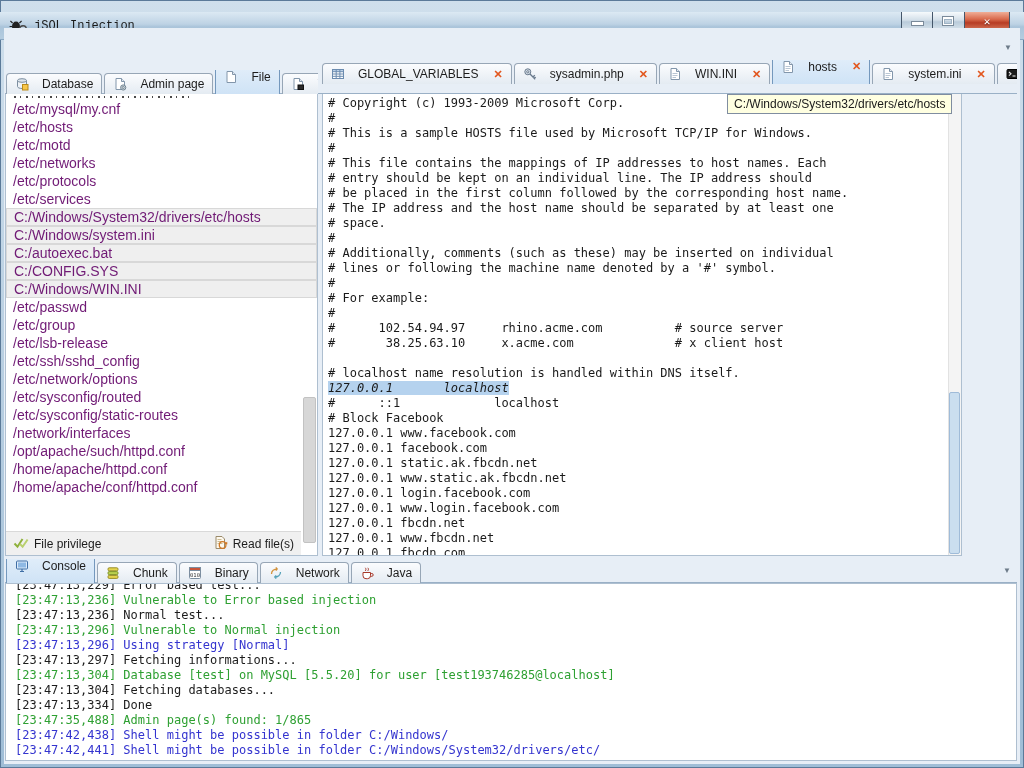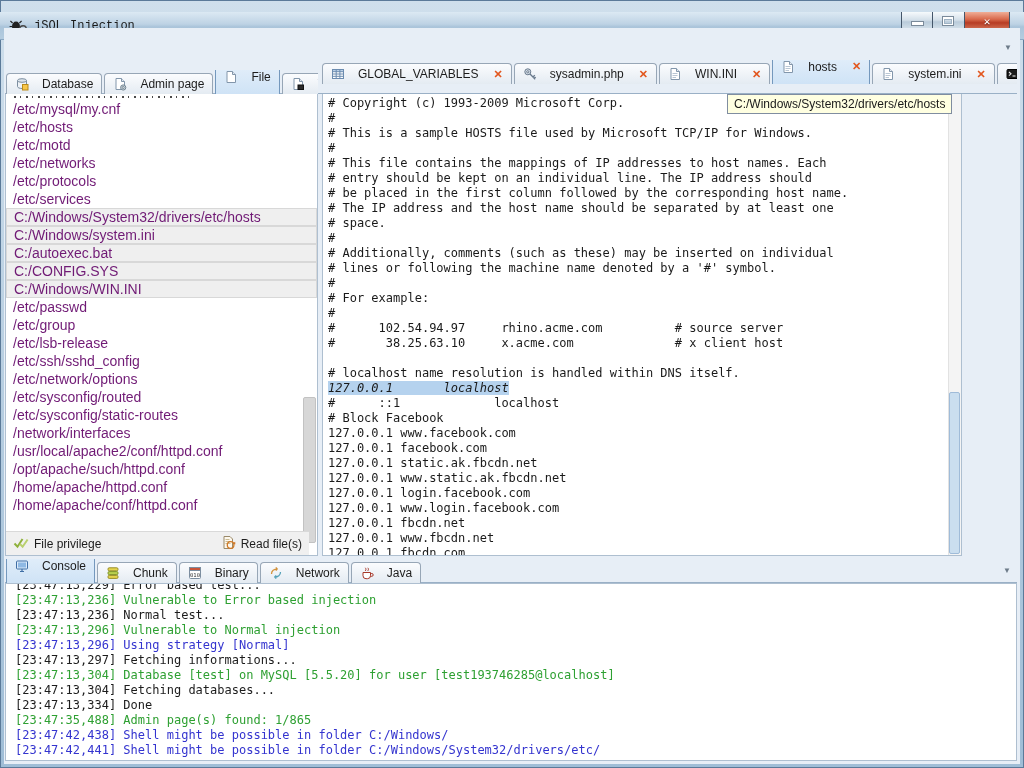--- a/index.html
+++ b/index.html
@@ -55,21 +55,21 @@
   .tab-arrows{display:inline-flex;align-items:center;gap:4px;font-size:9px;color:#7d8b99;padding:0 3px 4px 3px;cursor:pointer;}
   
   .file-panel{position:absolute;left:5px;top:94px;width:313px;height:462px;background:#fff;border:1px solid #aebfd0;border-top:none;}
   .file-list{position:absolute;left:0;top:0;right:0;bottom:24px;overflow:hidden;}
   .clip-strip{height:6px;overflow:hidden;}
   .clip-strip .marks{margin:2px 0 0 8px;width:180px;height:2px;
     background:repeating-linear-gradient(90deg,#4a4a4a 0 2px,transparent 2px 6px,#4a4a4a 6px 7px,transparent 7px 12px);}
   .file-row{height:18px;line-height:18px;font-size:14px;color:#701a75;padding-left:7px;white-space:nowrap;overflow:hidden;cursor:default;}
   .file-row.hl{background:#efefef;border:1px solid #d8d8d8;line-height:16px;}
   .list-scroll{position:absolute;right:1px;top:303px;width:13px;height:146px;background:#d7d7d7;border:1px solid #c2c2c2;border-radius:2px;}
-  .file-footer{position:absolute;left:0;right:8px;bottom:0;height:24px;background:#f0f0f0;border-top:1px solid #d9d9d9;
+  .file-footer{position:absolute;left:0;right:16px;bottom:0;height:24px;background:#f0f0f0;border-top:1px solid #d9d9d9;
     display:flex;align-items:center;justify-content:space-between;padding:0 7px;font-size:12px;color:#1c1c1c;}
   .footer-left,.footer-btn{display:flex;align-items:center;gap:5px;}
   .footer-btn{cursor:pointer;}
   
   .hosts-panel{position:absolute;left:322px;top:94px;width:640px;height:462px;background:#fff;border:1px solid #aebfd0;border-top:none;overflow:hidden;}
   .hosts-pre{margin:0;padding:2px 0 0 5px;font-family:"DejaVu Sans Mono",monospace;font-size:12px;line-height:15px;color:#1a1a1a;white-space:pre;}
   .hosts-pre .hl{background:var(--sel);font-style:italic;}
   .hosts-scroll{position:absolute;right:0;top:0;bottom:0;width:13px;background:#f4f4f4;border-left:1px solid #e2e2e2;}
   .hosts-thumb{position:absolute;right:1px;top:298px;width:11px;height:162px;background:#cadeef;border:1px solid #9fbbd8;border-radius:2px;}
   
@@ -244,21 +244,20 @@
         <div class="file-row hl">C:/CONFIG.SYS</div>
         <div class="file-row hl">C:/Windows/WIN.INI</div>
         <div class="file-row">/etc/passwd</div>
         <div class="file-row">/etc/group</div>
         <div class="file-row">/etc/lsb-release</div>
         <div class="file-row">/etc/ssh/sshd_config</div>
         <div class="file-row">/etc/network/options</div>
         <div class="file-row">/etc/sysconfig/routed</div>
         <div class="file-row">/etc/sysconfig/static-routes</div>
         <div class="file-row">/network/interfaces</div>
-        <div class="file-row">/usr/local/apache2/conf/httpd.conf</div>
         <div class="file-row">/opt/apache/such/httpd.conf</div>
         <div class="file-row">/home/apache/httpd.conf</div>
         <div class="file-row">/home/apache/conf/httpd.conf</div>
       </div>
     <div class="list-scroll"></div>
     <div class="file-footer">
       <div class="footer-left">
         <span>
           <svg width="16" height="13" viewBox="0 0 16 13">
             <path d="M1.5 7.5l3 3.2L9.5 3" stroke="#8fb13c" stroke-width="2" fill="none"></path>

